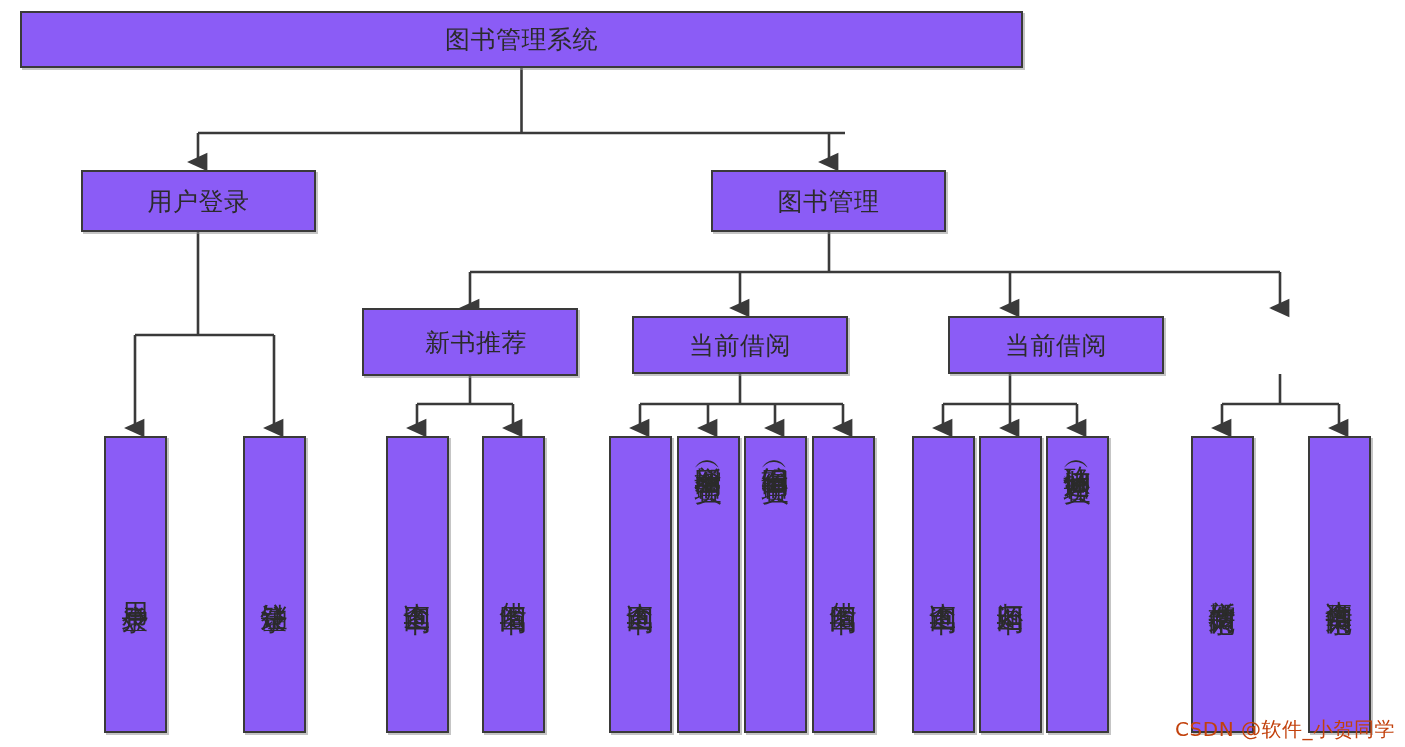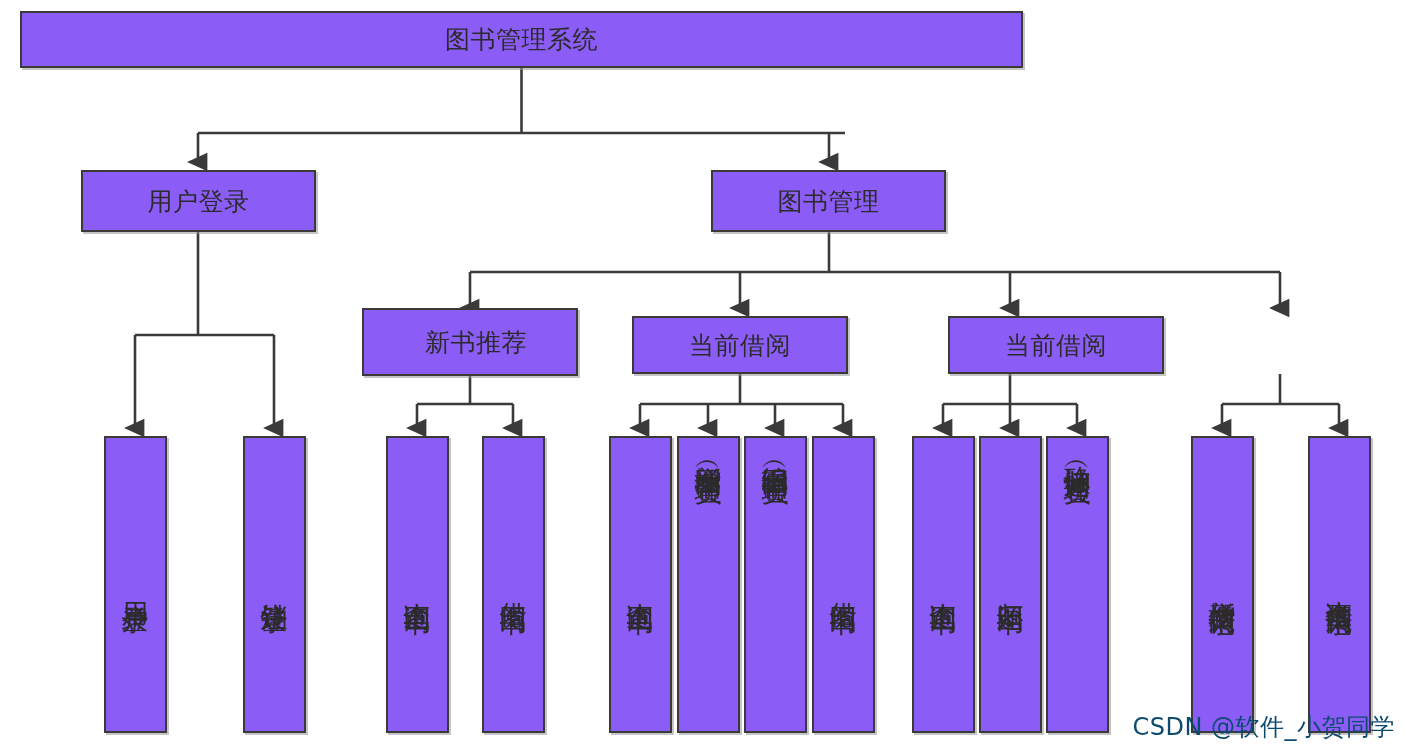--- a/index.html
+++ b/index.html
@@ -58,22 +58,22 @@
     line-height: 1.0;
   }
   .node.vert.centered {
     align-items: center;
     padding-top: 0;
   }
   #watermark {
     position: absolute;
     right: 10px;
     bottom: 4px;
-    font-size: 24px;
-    color: #0c4a6e;
+    font-size: 20px;
+    color: #c2410c;
     white-space: nowrap;
     letter-spacing: 0.5px;
   }
 </style>
 </head>
 <body>
 
 <div id="canvas">
 
   <svg class="wires" viewBox="0 0 1405 747" xmlns="http://www.w3.org/2000/svg">

